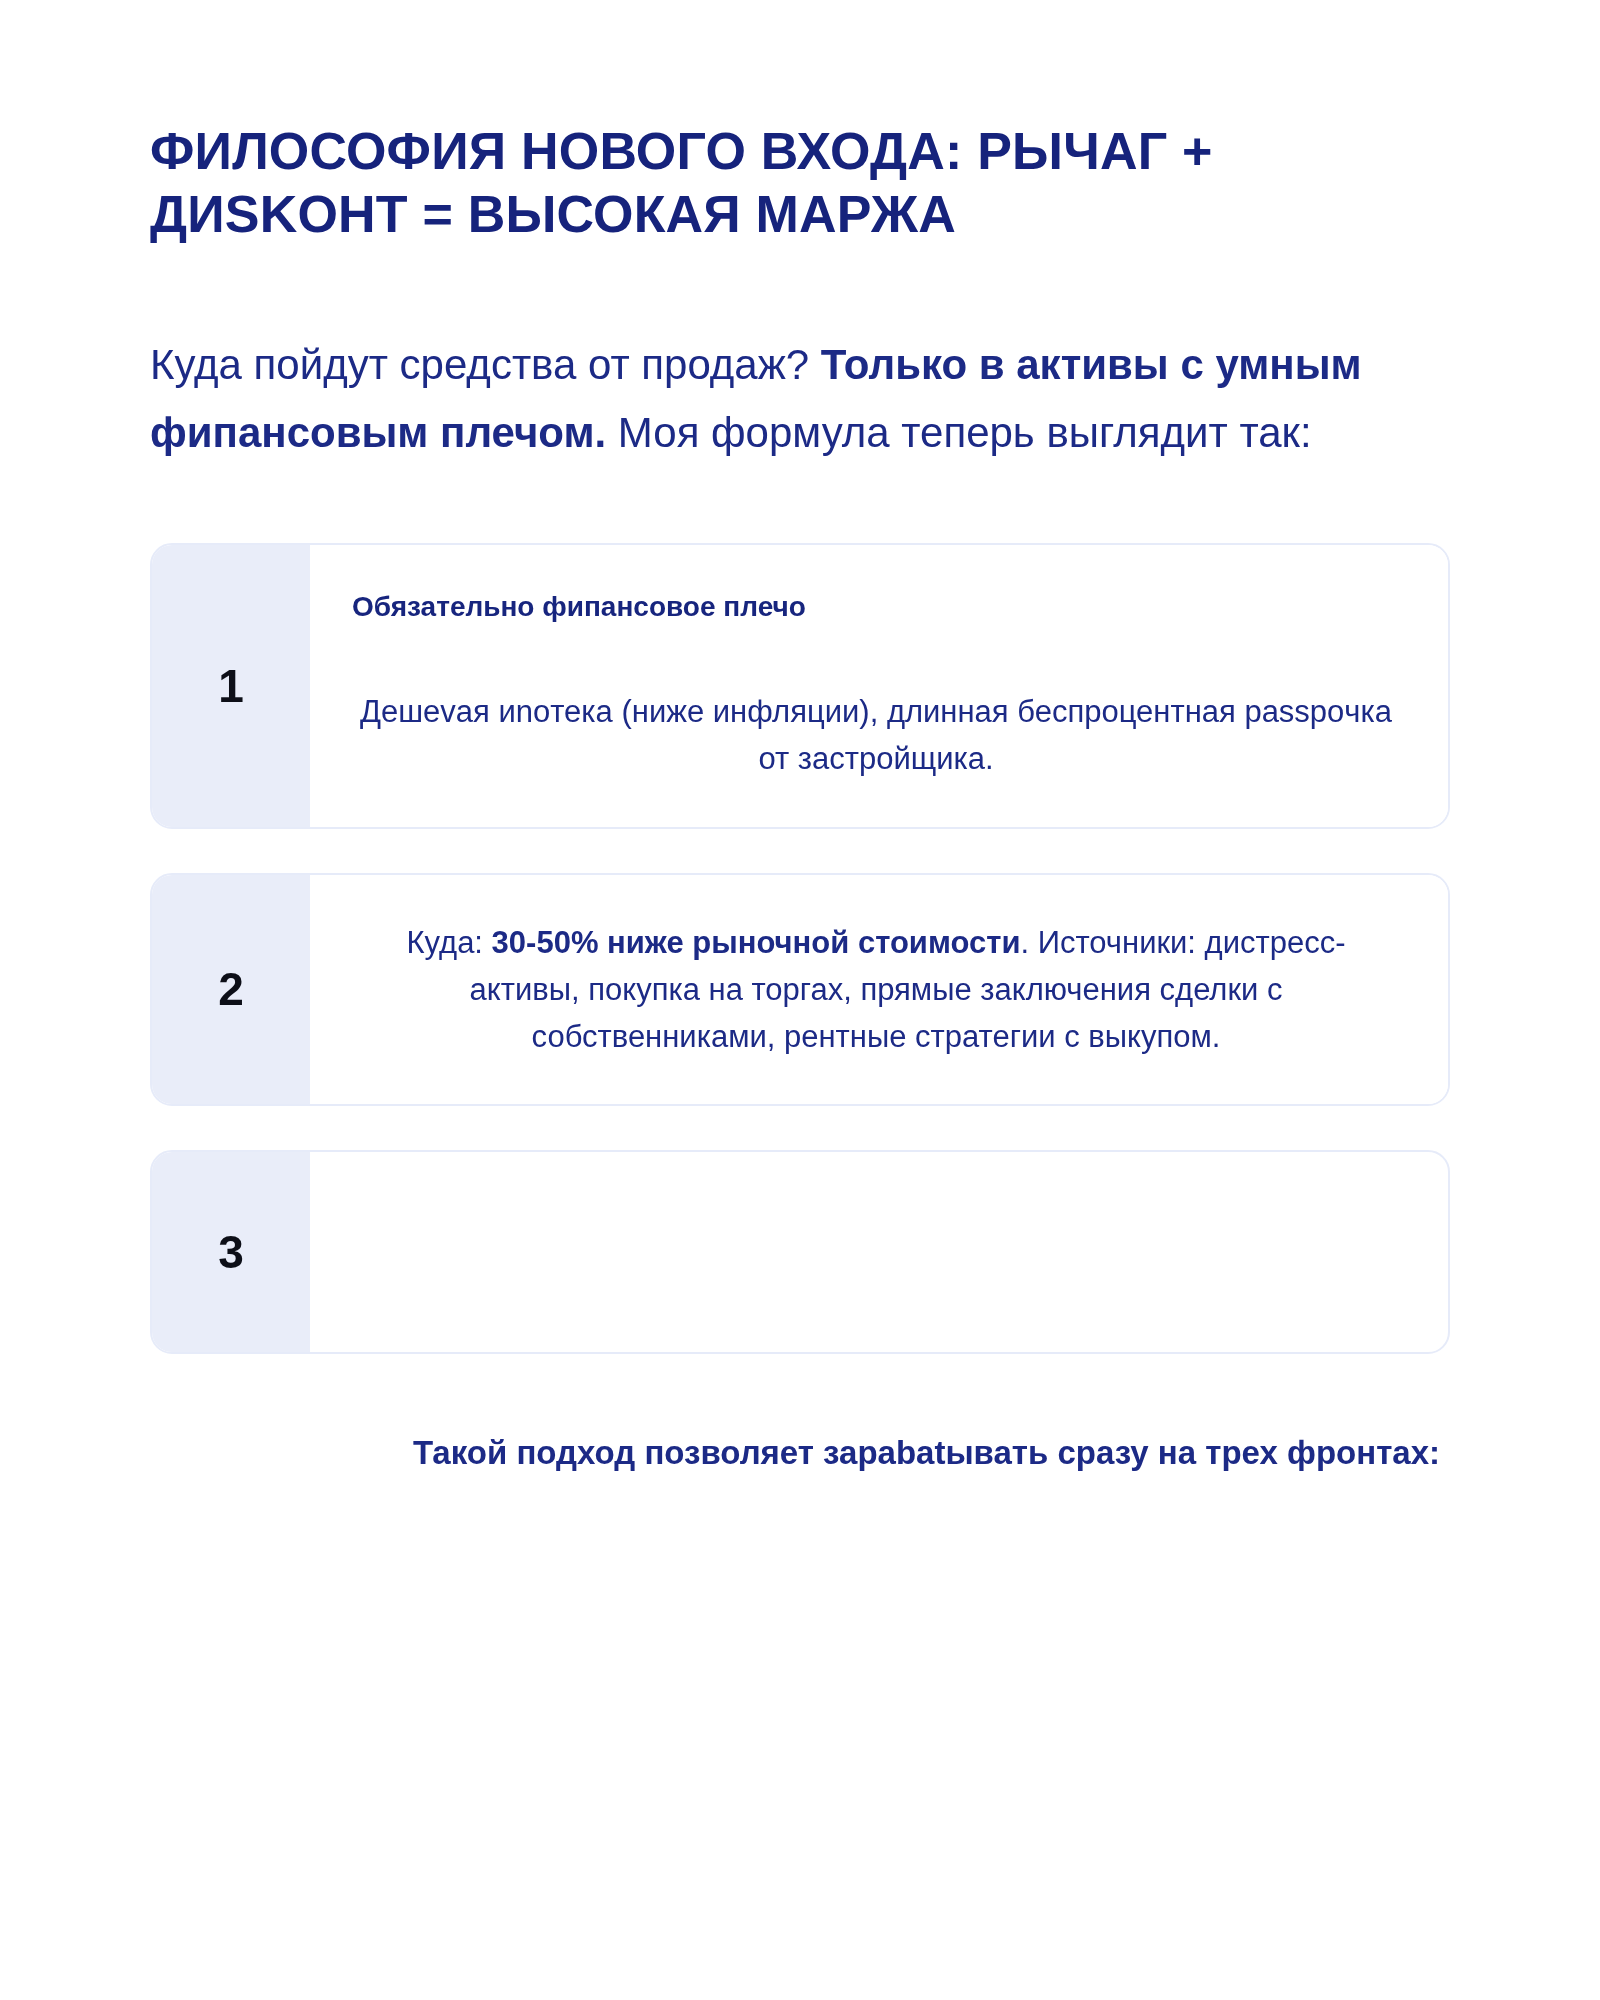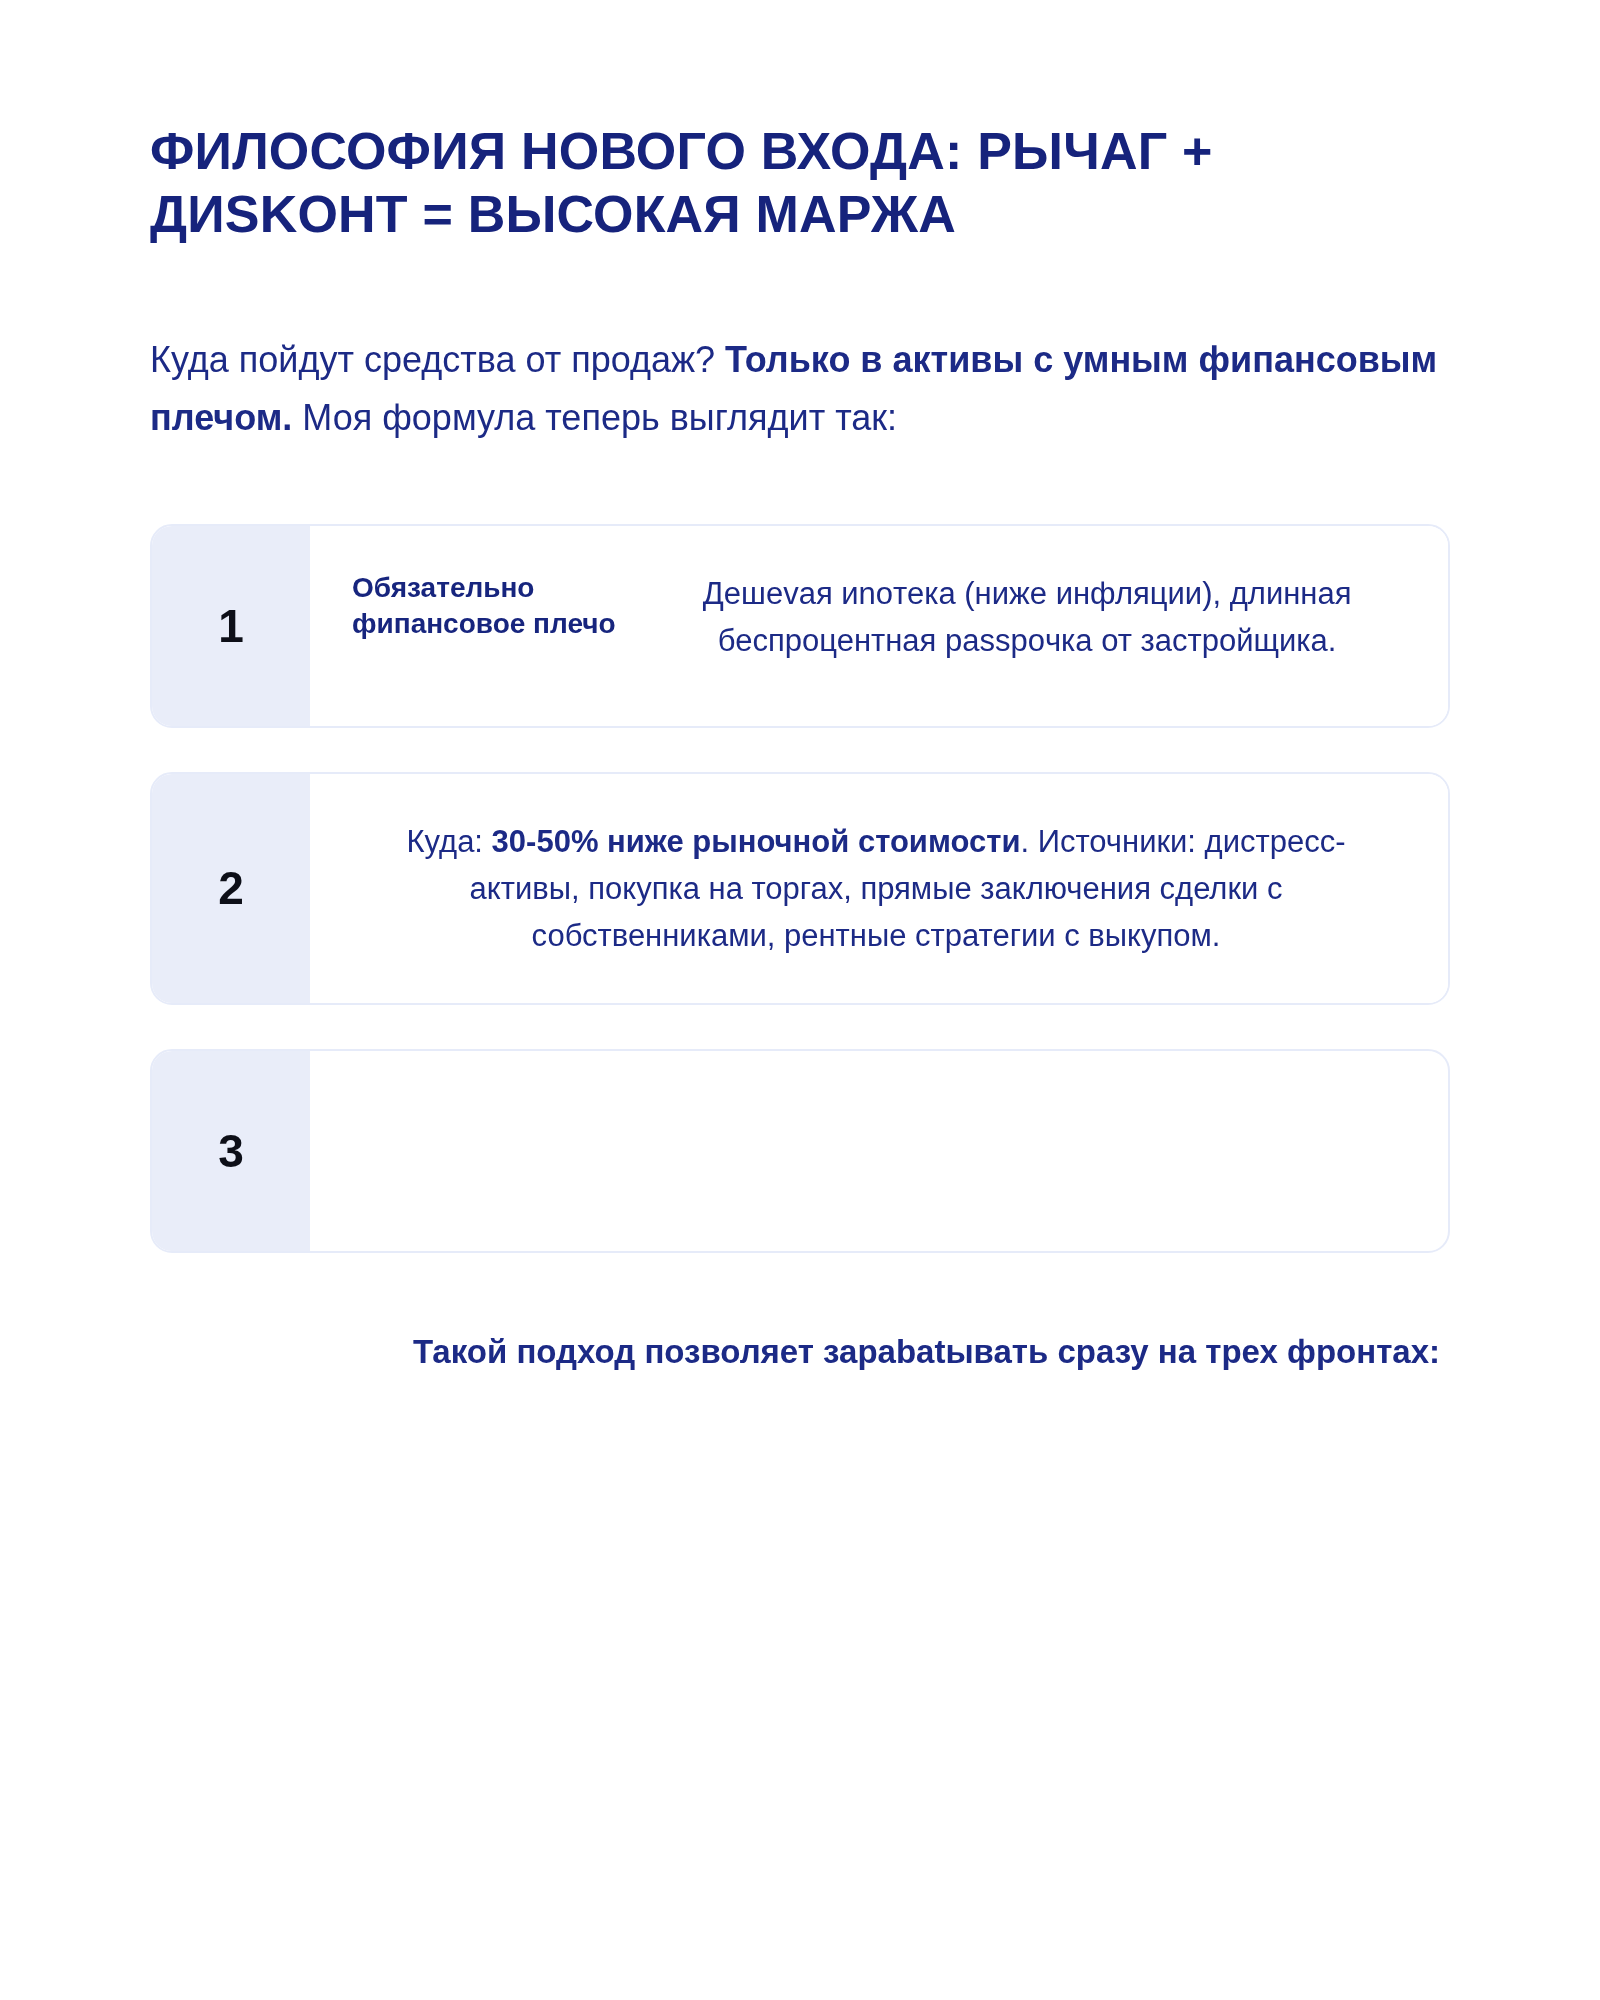--- a/index.html
+++ b/index.html
@@ -40,21 +40,21 @@
     font-weight: 700;
     letter-spacing: 0.2px;
     color: #16237c;
     text-transform: uppercase;
     max-width: 1230px;
     margin-bottom: 84px;
   }
 
   
   .intro {
-    font-size: 36px;
+    font-size: 42px;
     line-height: 1.62;
     font-weight: 400;
     color: #1c2a86;
     max-width: 1290px;
     margin-bottom: 76px;
   }
   .intro b { font-weight: 700; }
 
   
   .cards {
@@ -85,21 +85,21 @@
     color: #0d0f18;
     line-height: 1;
     font-family: "Liberation Sans", "DejaVu Sans", sans-serif;
   }
 
   .card-body {
     flex: 1 1 auto;
     background: #ffffff;
     padding: 44px 48px 44px 42px;
     display: flex;
-    flex-direction: row;
+    flex-direction: column;
     justify-content: center;
     gap: 37px;
   }
 
   .card-title {
     font-size: 28px;
     font-weight: 700;
     line-height: 1.3;
     color: #17257e;
     margin-bottom: 26px;

